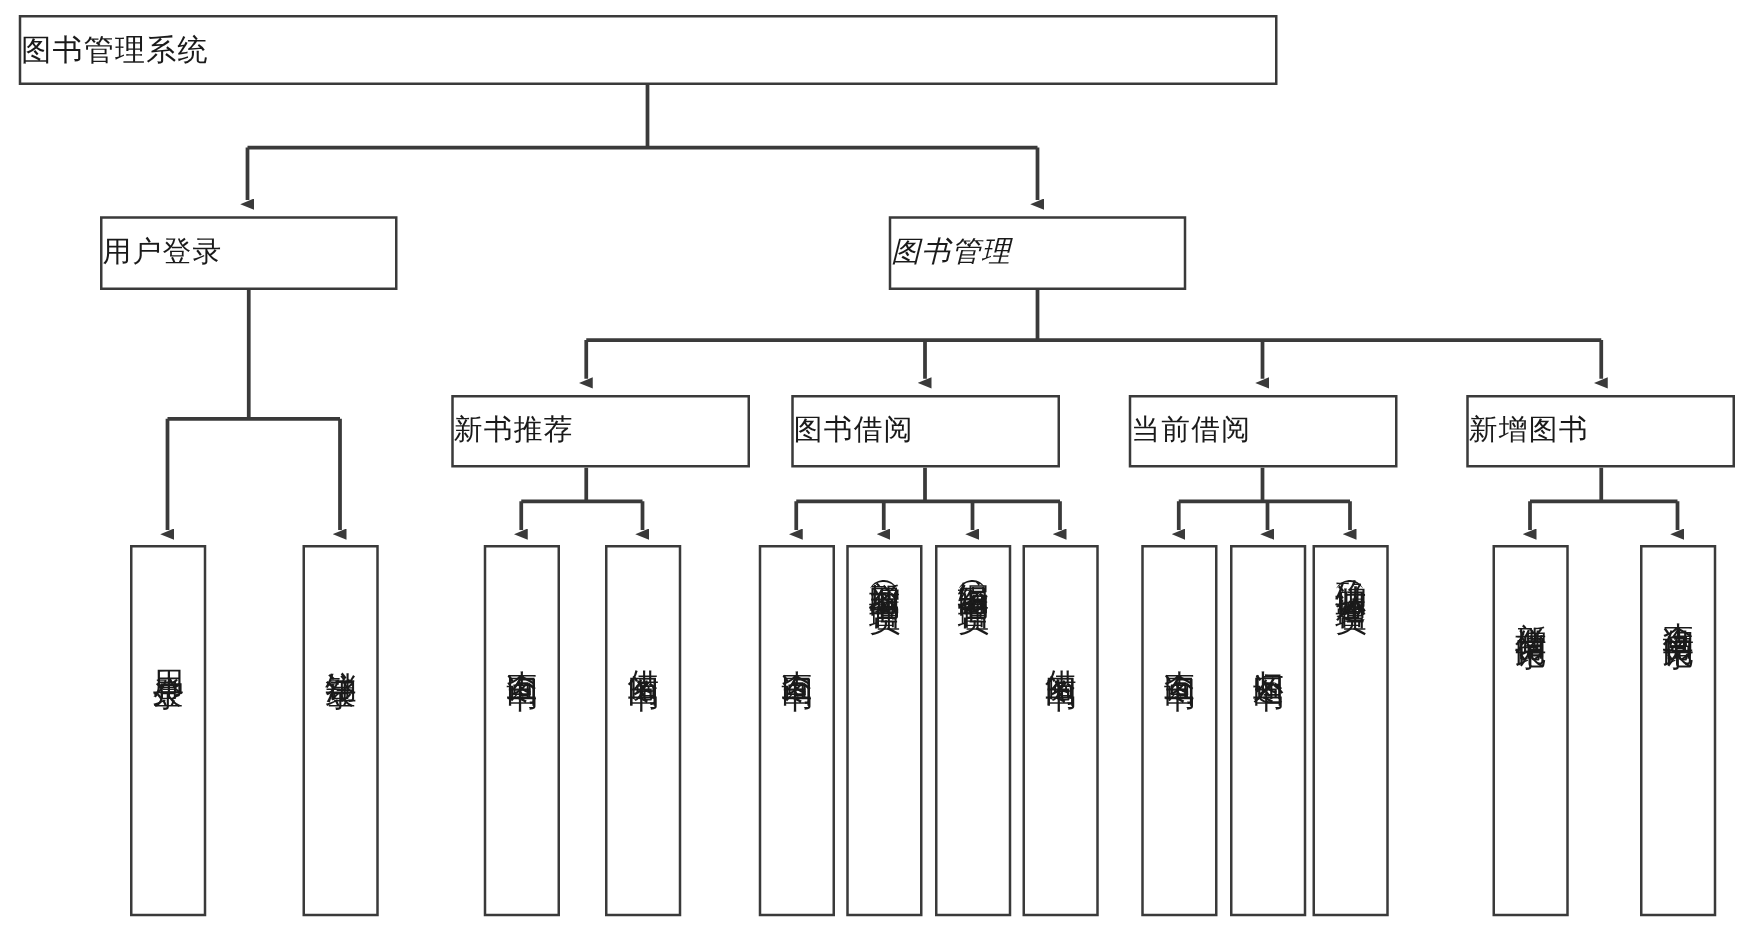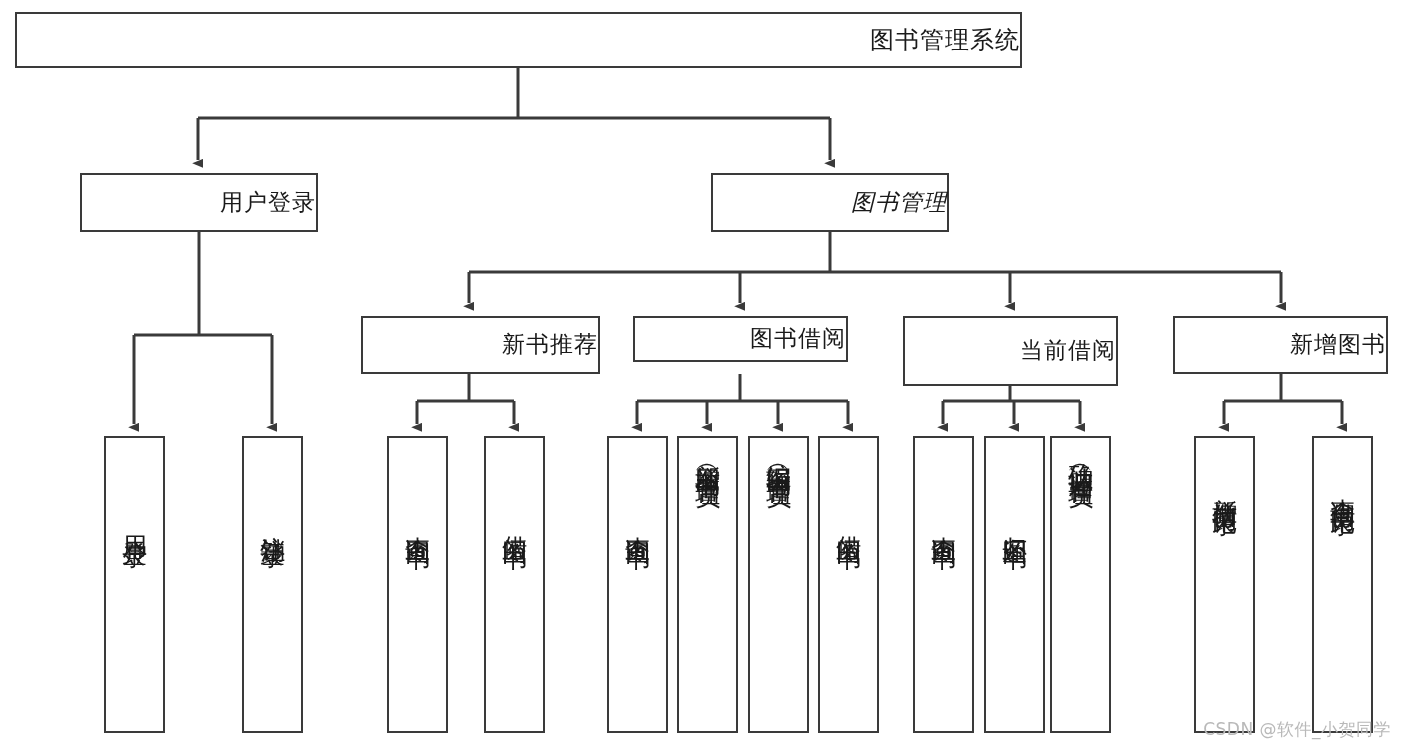--- a/index.html
+++ b/index.html
@@ -26,21 +26,21 @@
     height: 747px;
     pointer-events: none;
   }
   .node {
     position: absolute;
     box-sizing: border-box;
     border: 2px solid #3a3a3a;
     background: #ffffff;
     display: flex;
     align-items: center;
-    justify-content: flex-end;
+    justify-content: flex-start;
     color: #1a1a1a;
   }
   .node.h {
     font-size: 23px;
     letter-spacing: 1px;
     line-height: 1.1;
   }
   .node.root {
     font-size: 24px;
   }
@@ -131,24 +131,24 @@
   <div class="node h" style="left:80px; top:173px; width:238px; height:59px;">
     <span>用户登录</span>
   </div>
   <div class="node h" style="left:711px; top:173px; width:238px; height:59px;font-style:italic;">
     <span>图书管理</span>
   </div>
 
   <div class="node h" style="left:361px; top:316px; width:239px; height:58px;">
     <span>新书推荐</span>
   </div>
-  <div class="node h" style="left:633px; top:316px; width:215px; height:46px;">
+  <div class="node h" style="left:633px; top:316px; width:215px; height:58px;">
     <span>图书借阅</span>
   </div>
-  <div class="node h" style="left:903px; top:316px; width:215px; height:70px;">
+  <div class="node h" style="left:903px; top:316px; width:215px; height:58px;">
     <span>当前借阅</span>
   </div>
   <div class="node h" style="left:1173px; top:316px; width:215px; height:58px;">
     <span>新增图书</span>
   </div>
 
   <div class="node v" style="left:104px; top:436px; width:61px; height:297px; padding-top:78px;">
     <span class="vtext">用户登录</span>
   </div>
   <div class="node v" style="left:242px; top:436px; width:61px; height:297px; padding-top:78px;">
@@ -185,15 +185,14 @@
     <span class="vtext">确认归还（管理员）</span>
   </div>
 
   <div class="node v" style="left:1194px; top:436px; width:61px; height:297px; padding-top:40px;">
     <span class="vtext">新增借阅记录</span>
   </div>
   <div class="node v" style="left:1312px; top:436px; width:61px; height:297px; padding-top:40px;">
     <span class="vtext">查询借阅记录</span>
   </div>
 
-  <div class="watermark">CSDN @软件_小贺同学</div>
 
 </div>
 
 </body></html>

